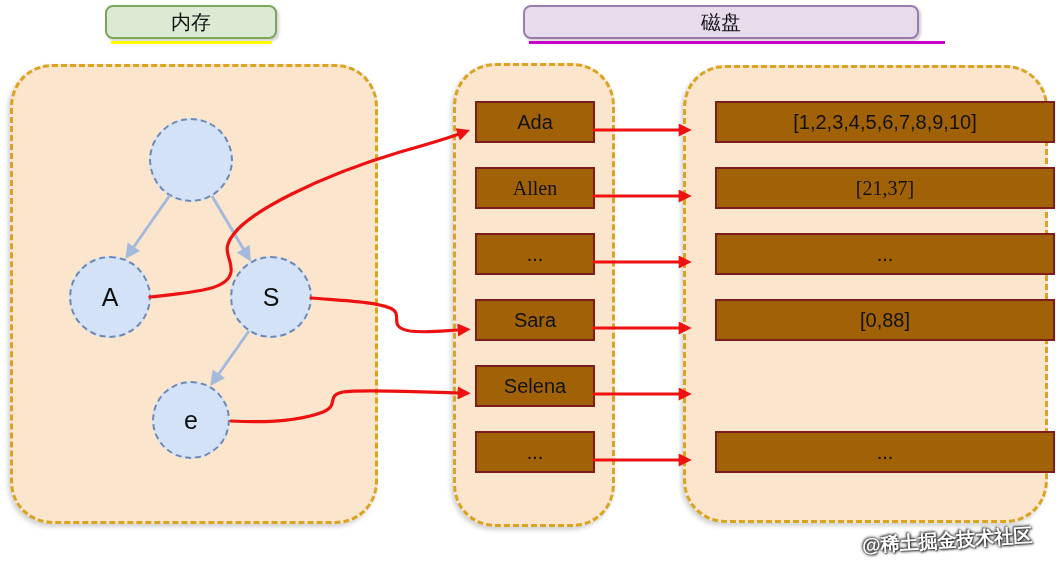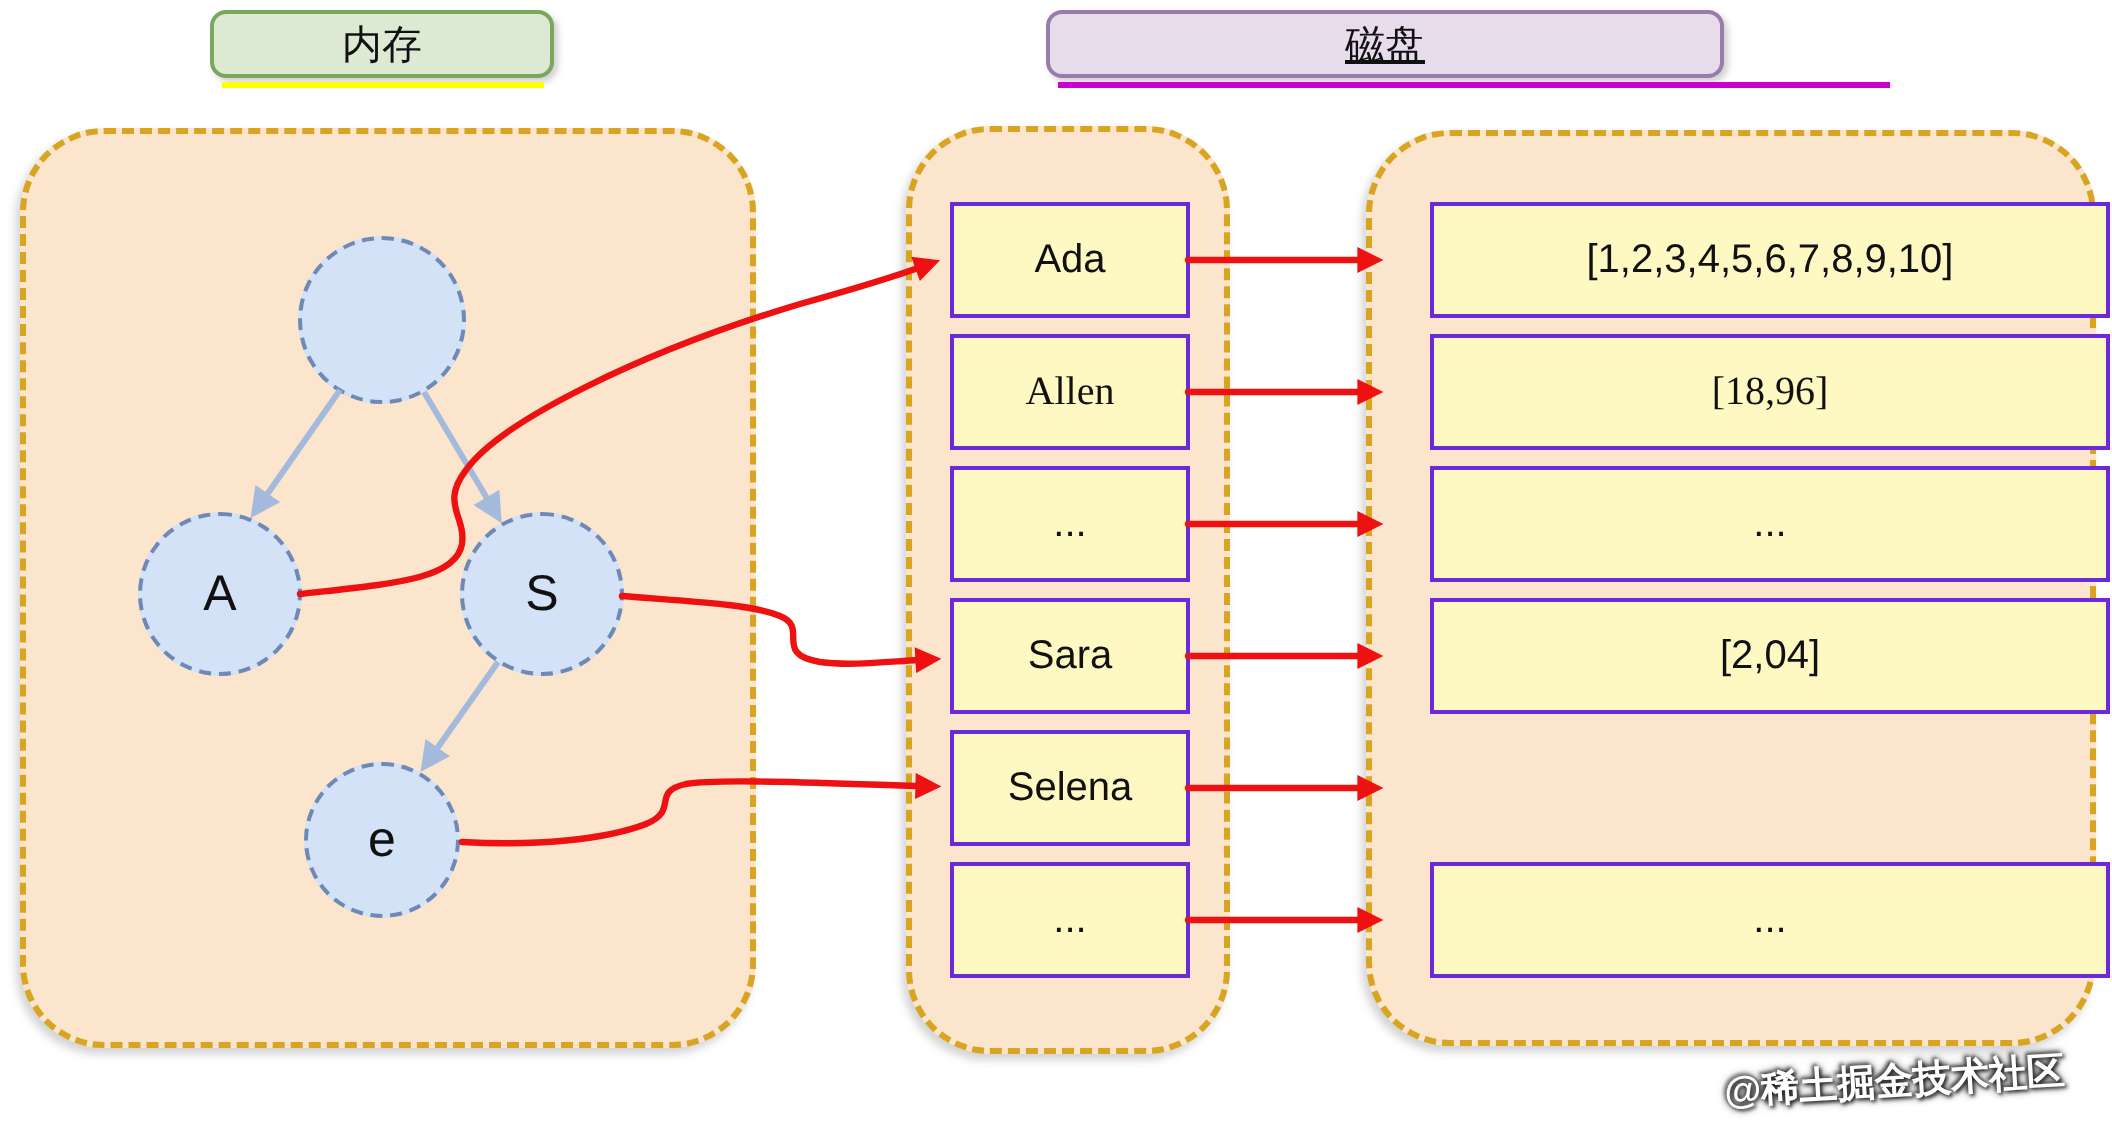--- a/index.html
+++ b/index.html
@@ -9,21 +9,21 @@
   }
   
   .hdr-label {
     position:absolute; top:5px; height:34px; box-sizing:border-box;
     display:flex; align-items:center; justify-content:center;
     font-size:20px; color:#111; border-radius:8px;
     box-shadow:2px 2px 3px rgba(120,120,120,.35);
     text-align:right;
   }
   #memory-label { left:105px; width:172px; background:#dcead4; border:2.5px solid #7aa75b; }
-  #disk-label   { left:523px; width:339px; background:#e6dcec; border:2.5px solid #9a7cab;text-decoration:underline; }
+  #disk-label   { left:523px; width:396px; background:#e6dcec; border:2.5px solid #9a7cab; }
   .underline { position:absolute; top:41px; height:3px; }
   #memory-underline { left:111px; width:161px; background:#ffff00; }
   #disk-underline   { left:529px; width:416px; background:#cc00cc; }
   
   .panel {
     position:absolute; box-sizing:border-box; background:#fce5cd;
     border:3px dashed #d9a421; border-radius:42px;
     box-shadow:-2px 3px 4px rgba(130,130,130,.35);
   }
   #memory-panel { left:10px;  top:64px; width:368px; height:460px; }
@@ -35,22 +35,22 @@
     background:#d3e2f6; border:2.5px dashed #6d89b8;
     display:flex; align-items:center; justify-content:center;
     font-size:25px; color:#111; z-index:3;
   }
   #tree-root   { left:149px; top:118px; width:84px; height:84px; }
   #tree-node-a { left:69px;  top:256px; width:82px; height:82px; }
   #tree-node-s { left:230px; top:256px; width:82px; height:82px; }
   #tree-node-e { left:152px; top:381px; width:78px; height:78px; }
   
   .cell {
-    position:absolute; box-sizing:border-box; height:58px;
-    background:#fef9c3; border:2px solid #6d28d9;
+    position:absolute; box-sizing:border-box; height:42px;
+    background:#a16207; border:2px solid #7f1d1d;
     display:flex; align-items:center; justify-content:center;
     font-size:20px; color:#111; z-index:3;
   }
   .term    { left:475px; width:120px; }
   .posting { left:695px; width:340px;margin-left:20px; }
   .r0 { top:101px; } .r1 { top:167px;font-family:Liberation Serif, serif; } .r2 { top:233px; }
   .r3 { top:299px; } .r4 { top:365px; } .r5 { top:431px; }
   
   #arrow-layer { position:absolute; left:0; top:0; z-index:5; pointer-events:none; }
   
@@ -92,23 +92,23 @@
   </div>
 
   <div class="cell term r0">Ada</div>
   <div class="cell term r1">Allen</div>
   <div class="cell term r2">...</div>
   <div class="cell term r4">Selena</div>
   <div class="cell term r3">Sara</div>
   <div class="cell term r5">...</div>
 
   <div class="cell posting r0">[1,2,3,4,5,6,7,8,9,10]</div>
-  <div class="cell posting r1">[18,96]</div>
+  <div class="cell posting r1">[21,37]</div>
   <div class="cell posting r2">...</div>
-  <div class="cell posting r3">[2,04]</div>
+  <div class="cell posting r3">[0,88]</div>
   <div class="cell posting r5">...</div>
 
   <svg id="arrow-layer" width="1056" height="568" viewBox="0 0 1056 568">
     <defs>
       <marker id="red-arrow" viewBox="0 0 10 10" refX="1" refY="5" markerWidth="15" markerHeight="13" orient="auto" markerUnits="userSpaceOnUse">
         <path d="M0,0 L10,5 L0,10 z" fill="#ee1111"></path>
       </marker>
       <marker id="blue-arrow" viewBox="0 0 10 10" refX="1" refY="5" markerWidth="16" markerHeight="15" orient="auto" markerUnits="userSpaceOnUse">
         <path d="M0,0 L10,5 L0,10 z" fill="#a4badd"></path>
       </marker>

